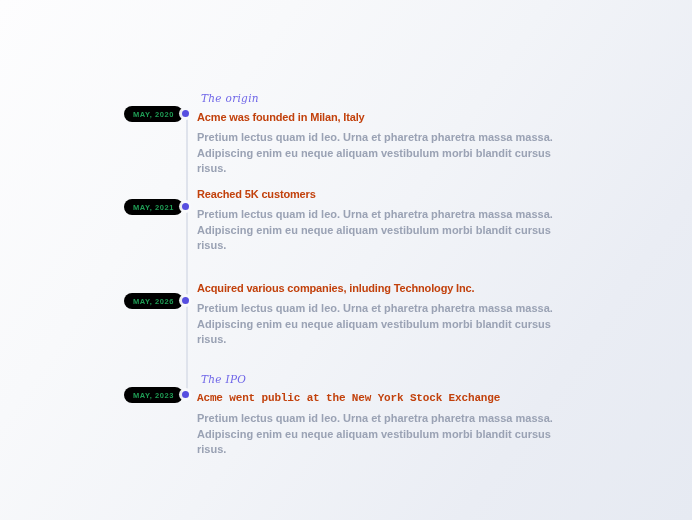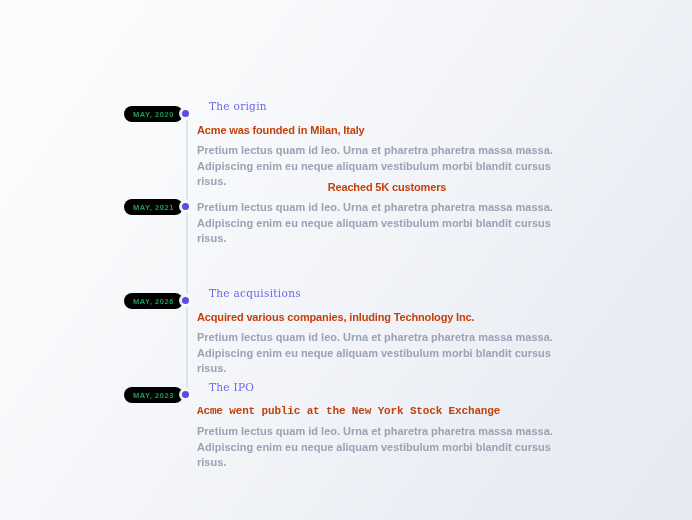--- a/index.html
+++ b/index.html
@@ -71,25 +71,26 @@
   }
 
   
   .content {
     position: absolute;
     left: 197px;
     width: 380px;
   }
   .kicker {
     font-family: "DejaVu Serif", serif;
+    font-style: italic;
     font-size: 10.5px;
     color: #6f66e8;
     letter-spacing: 0.3px;
     white-space: nowrap;
-    margin: 12px;
+    margin: 4px;
   }
   .headline {
     font-size: 11px;
     font-weight: bold;
     color: #c2410c;
     letter-spacing: -0.15px;
     white-space: nowrap;
     margin: 0;
   }
   .body-text {
@@ -119,32 +120,31 @@
       <p class="body-text" style="margin-top:7px;">Pretium lectus quam id leo. Urna et pharetra pharetra massa massa. Adipiscing enim eu neque aliquam vestibulum morbi blandit cursus risus.</p>
     </div>
   </div>
 
   <div class="entry" style="top:181px;">
     <div class="date-badge" style="top:18px;">
       <span>MAY, 2021</span>
     </div>
     <div class="rail-dot" style="top:22px;"></div>
     <div class="content" style="top:0;">
-      <p class="headline" style="text-align:center;">Reached 5K customers</p>
+      <p class="headline" style="margin-top:7px;">Reached 5K customers</p>
       <p class="body-text" style="margin-top:7px;">Pretium lectus quam id leo. Urna et pharetra pharetra massa massa. Adipiscing enim eu neque aliquam vestibulum morbi blandit cursus risus.</p>
     </div>
   </div>
 
   <div class="entry" style="top:275px;">
     <div class="date-badge" style="top:18px;">
       <span>MAY, 2026</span>
     </div>
     <div class="rail-dot" style="top:22px;"></div>
     <div class="content" style="top:0;">
-      <p class="kicker">The acquisitions</p>
       <p class="headline" style="margin-top:7px;">Acquired various companies, inluding Technology Inc.</p>
       <p class="body-text" style="margin-top:7px;">Pretium lectus quam id leo. Urna et pharetra pharetra massa massa. Adipiscing enim eu neque aliquam vestibulum morbi blandit cursus risus.</p>
     </div>
   </div>
 
   <div class="entry" style="top:369px;">
     <div class="date-badge" style="top:18px;">
       <span>MAY, 2023</span>
     </div>
     <div class="rail-dot" style="top:22px;"></div>

